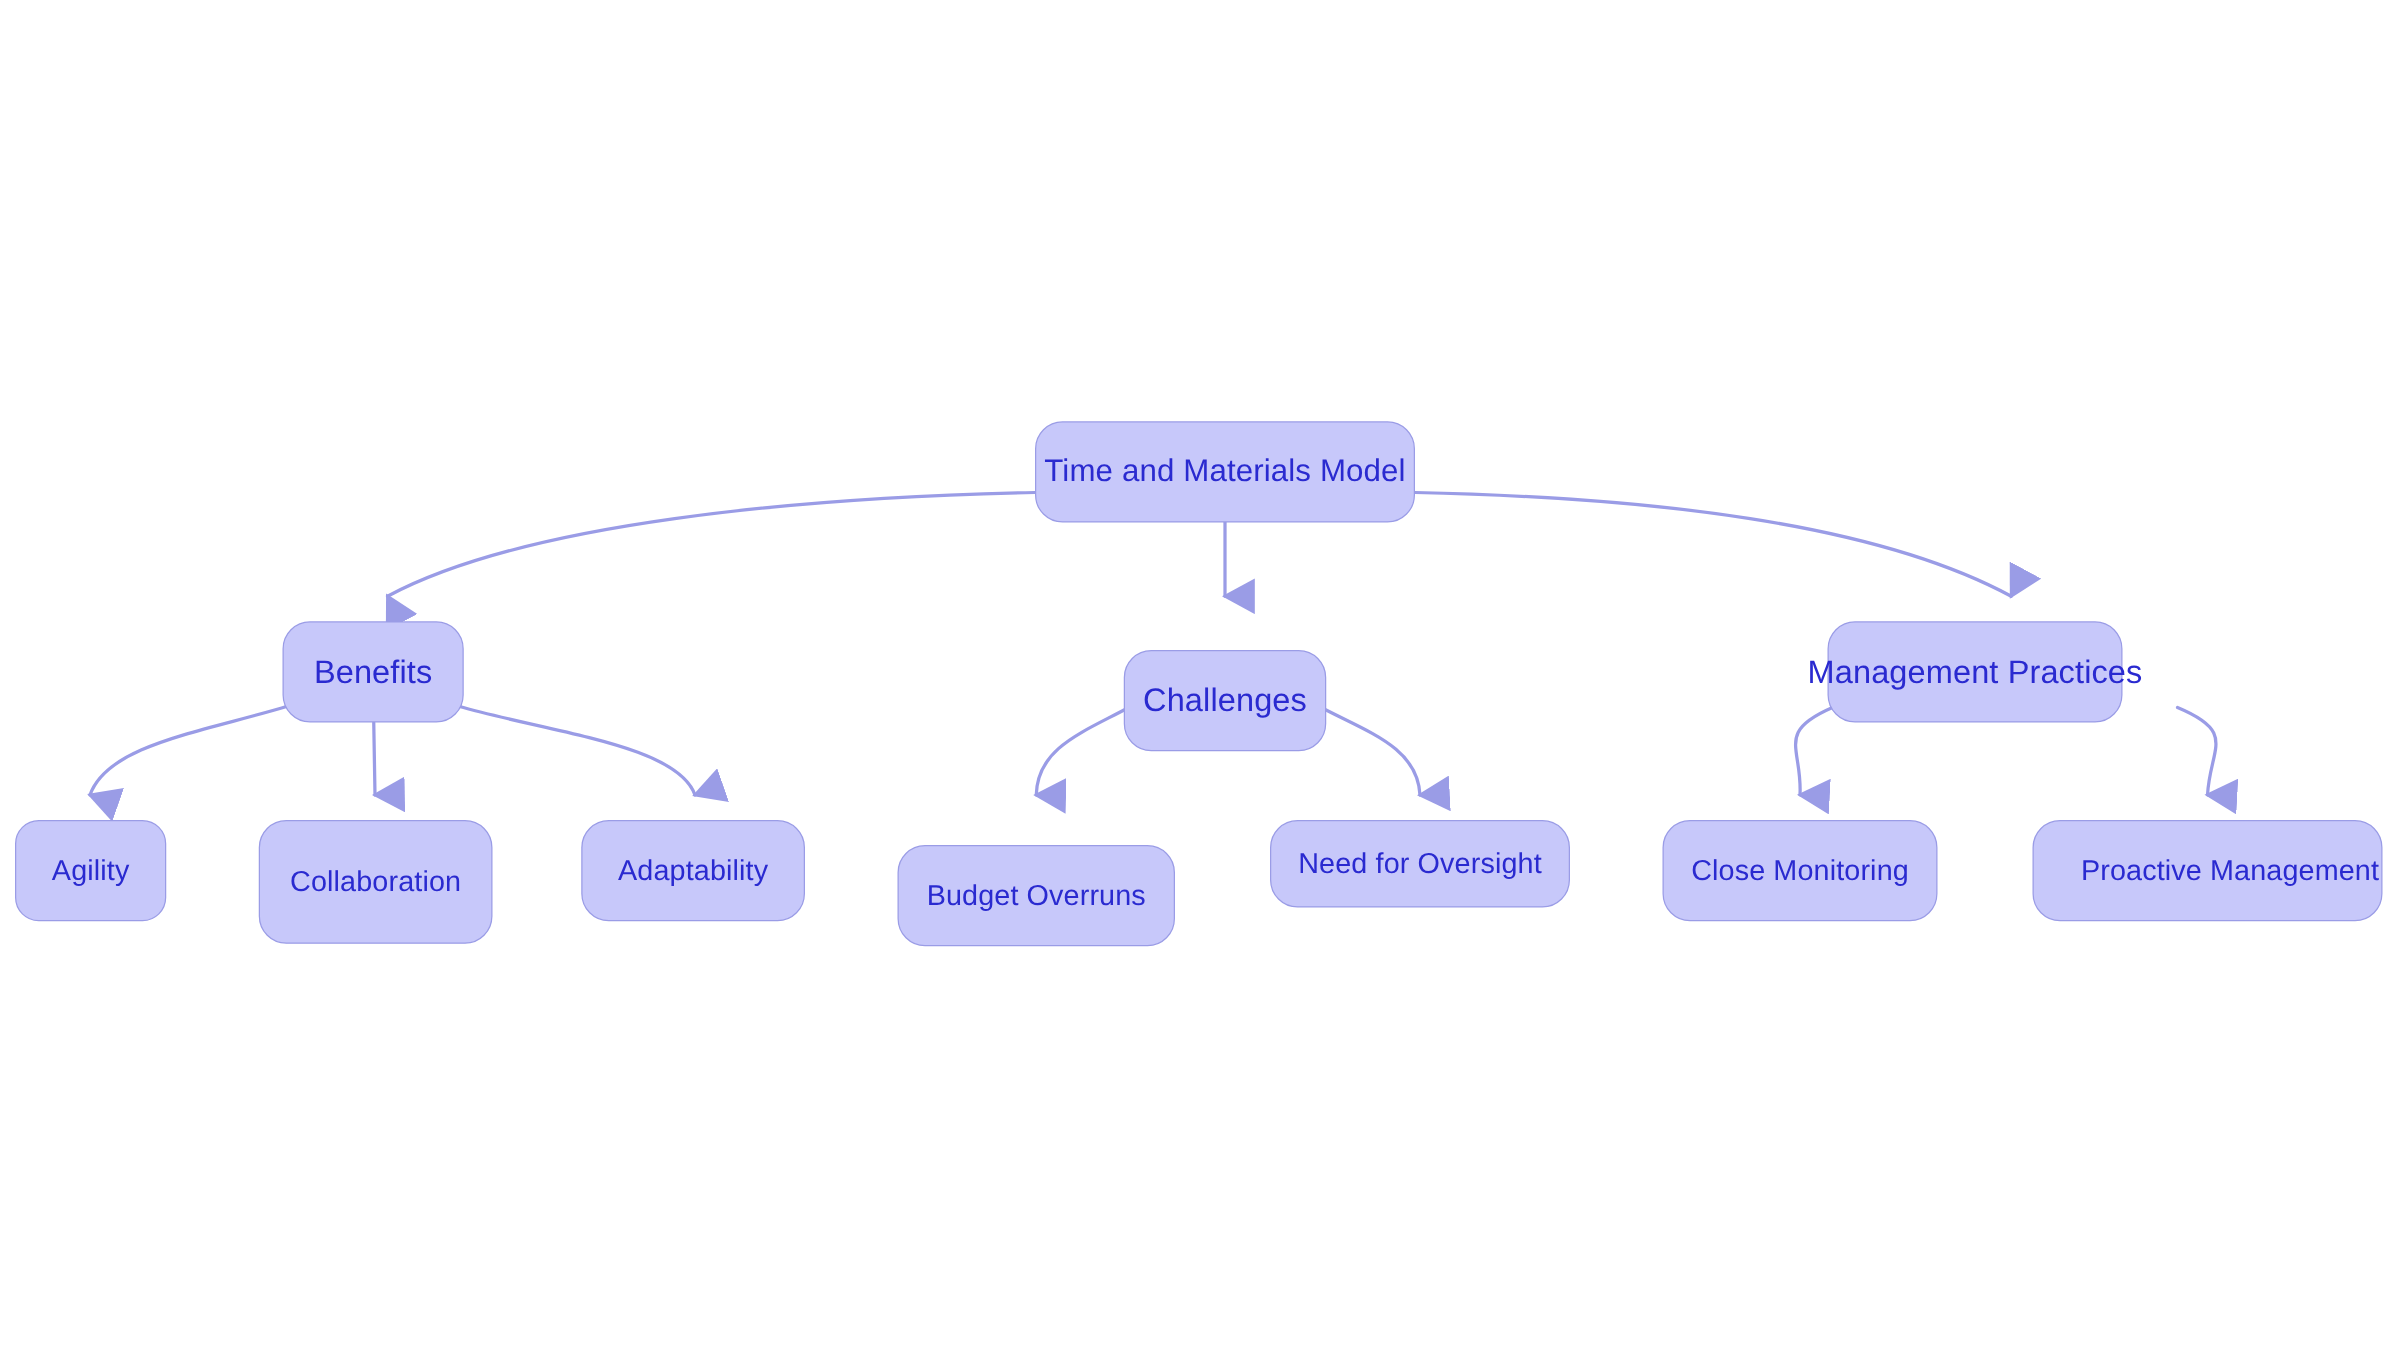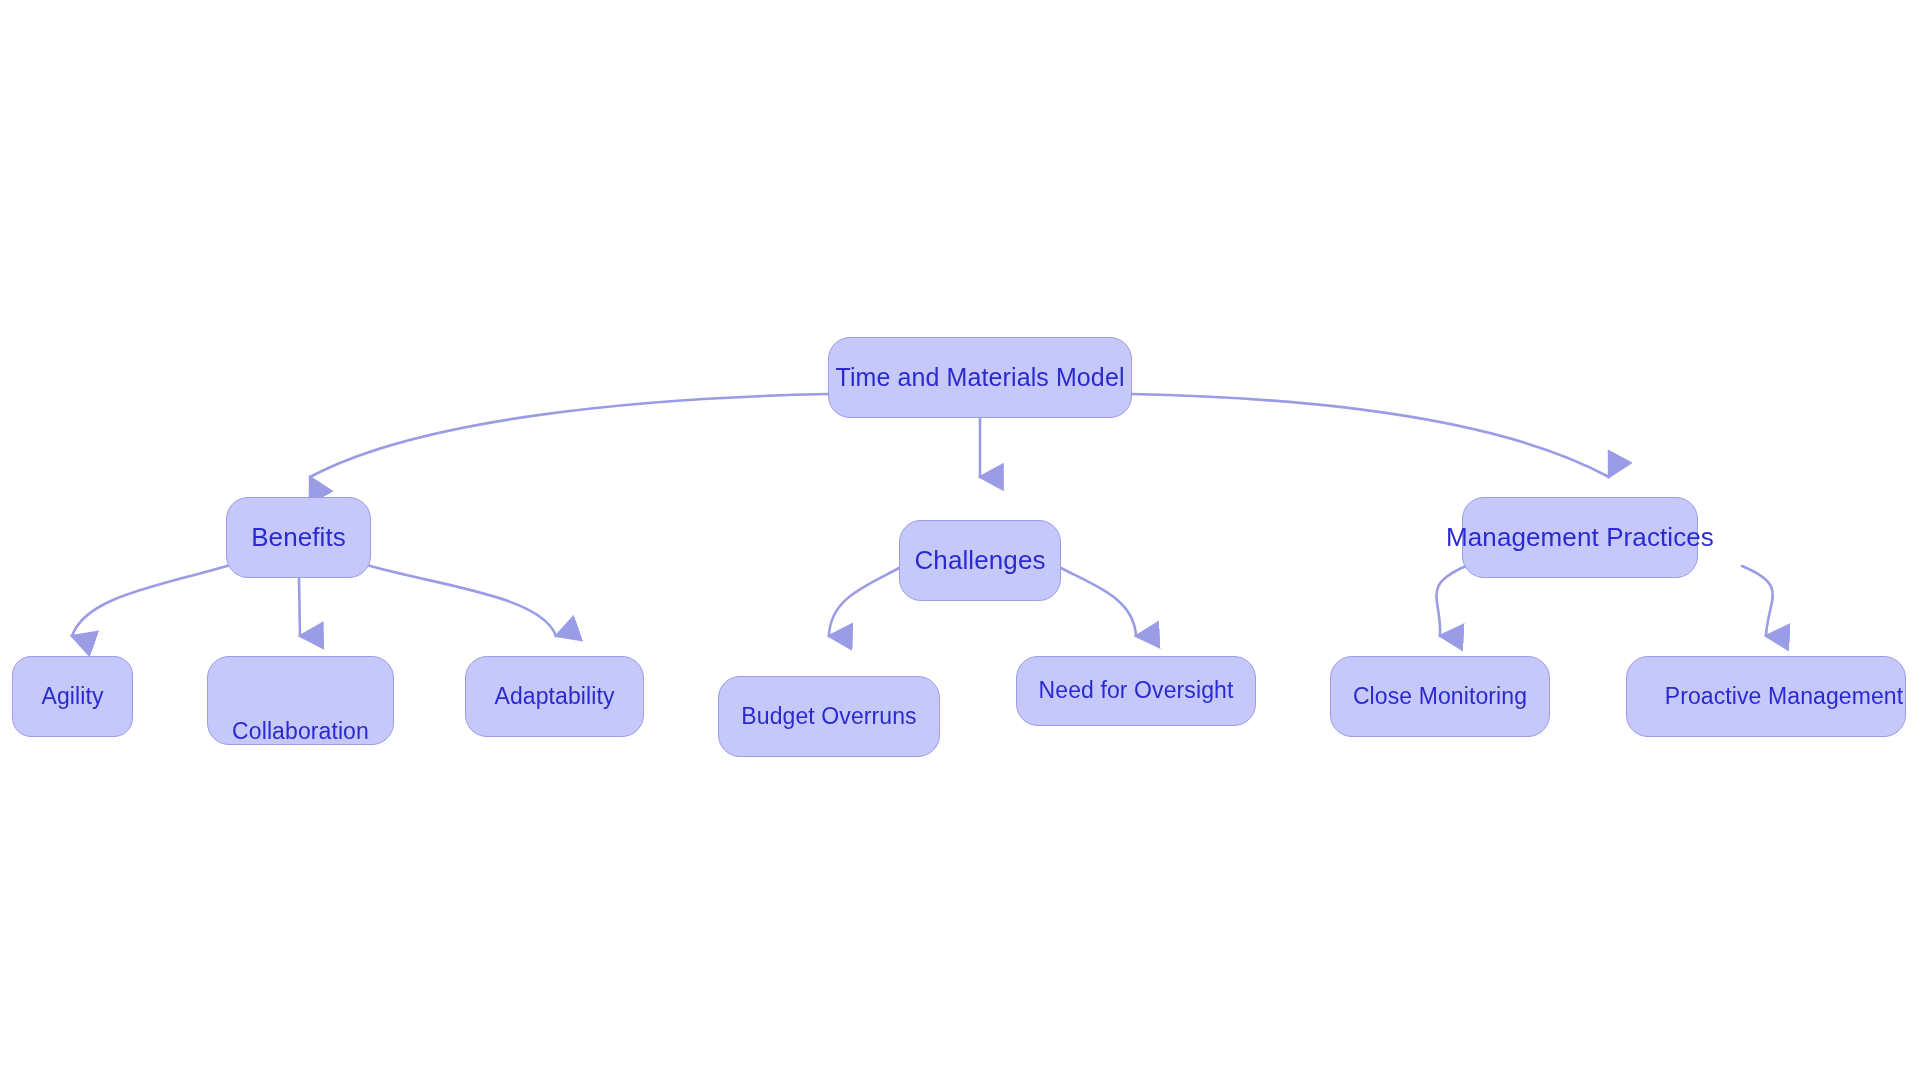--- a/index.html
+++ b/index.html
@@ -81,21 +81,21 @@
       </div>
       <div class="node branch" style="left: 899px; top: 520px; width: 162px; height: 81px;">
         <span class="node-label">Challenges</span>
       </div>
       <div class="node branch" style="left: 1462px; top: 497px; width: 236px; height: 81px;">
         <span class="node-label">Management Practices</span>
       </div>
       <div class="node leaf" style="left: 12px; top: 656px; width: 121px; height: 81px; border-radius: 19px;">
         <span class="node-label">Agility</span>
       </div>
-      <div class="node leaf" style="left: 207px; top: 656px; width: 187px; height: 89px; align-items: flex-end;">
+      <div class="node leaf" style="left: 207px; top: 656px; width: 187px; height: 99px;">
         <span class="node-label">Collaboration</span>
       </div>
       <div class="node leaf" style="left: 465px; top: 656px; width: 179px; height: 81px;">
         <span class="node-label">Adaptability</span>
       </div>
       <div class="node leaf" style="left: 718px; top: 676px; width: 222px; height: 81px;">
         <span class="node-label">Budget Overruns</span>
       </div>
       <div class="node leaf" style="left: 1016px; top: 656px; width: 240px; height: 70px;">
         <span class="node-label">Need for Oversight</span>

